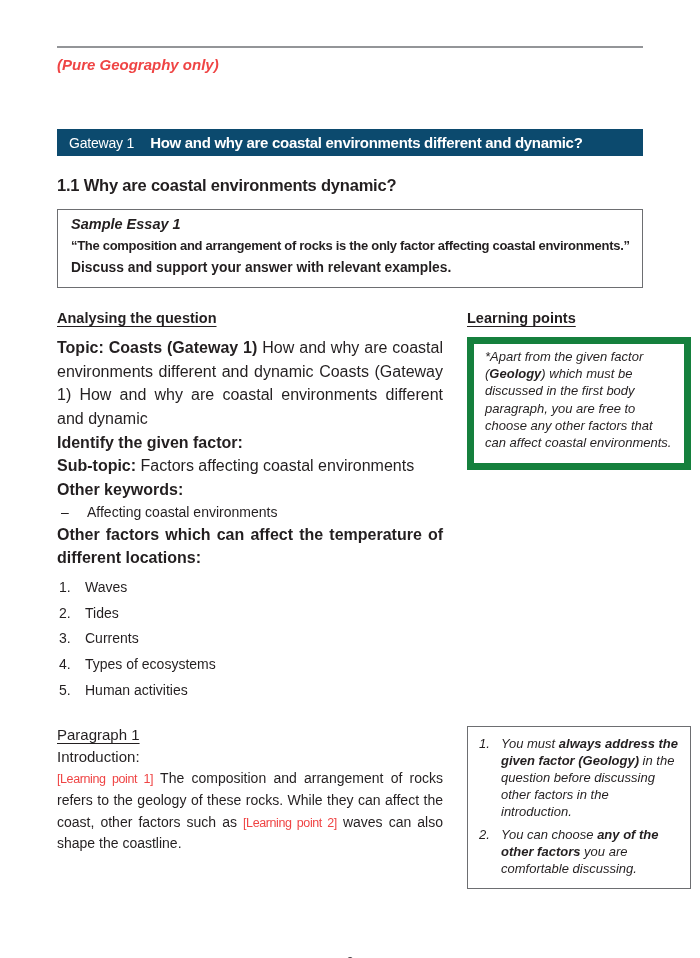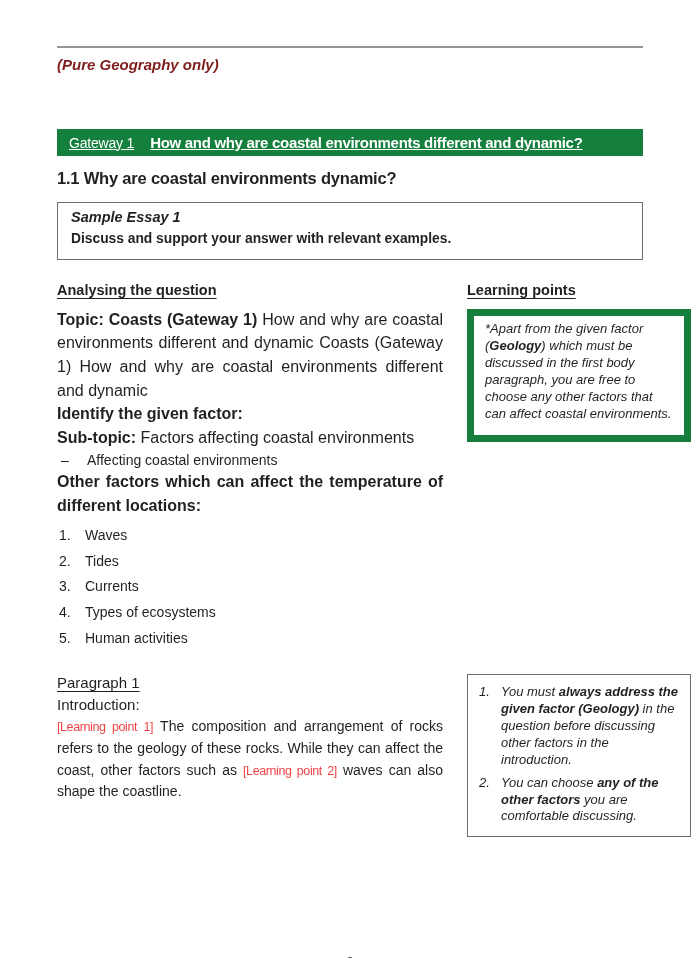--- a/index.html
+++ b/index.html
@@ -18,32 +18,32 @@
   .header-row { display: flex; align-items: flex-start; padding-top: 28px; }
   .chapter-label {
     font-weight: bold; font-size: 17px; color: #414042;
     letter-spacing: -0.3px; margin-top: 10px; white-space: nowrap;
   }
   .page-title {
     font-weight: bold; font-size: 40px; color: #58595b;
     letter-spacing: -1.2px; margin-left: 40px; line-height: 1.15; white-space: nowrap;
   }
   .divider { border-top: 2px solid #939598; margin-top: 46px; }
-  .subtitle { font-weight: bold; font-style: italic; font-size: 15px; margin-top: 8px; color: #7f1d1d; }
+  .subtitle { font-weight: bold; font-style: italic; font-size: 15px; margin-top: 8px; color: #ef4444; }
 
   
   .gateway-banner {
-    margin-top: 56px; background: #15803d; color: #ffffff;
-    height: 27px; display: flex; align-items: center; padding: 0 12px; text-decoration: underline;
+    margin-top: 56px; background: #0c4a6e; color: #ffffff;
+    height: 27px; display: flex; align-items: center; padding: 0 12px;
   }
   .gateway-label { font-size: 14px; font-weight: normal; letter-spacing: -0.2px; white-space: nowrap; }
   .gateway-question { font-size: 15px; font-weight: bold; letter-spacing: -0.3px; margin-left: 16px; white-space: nowrap; }
 
   
-  .section-heading { margin-top: 13px; font-size: 16.5px; font-weight: bold; letter-spacing: -0.2px; }
+  .section-heading { margin-top: 20px; font-size: 16.5px; font-weight: bold; letter-spacing: -0.2px; }
 
   
   .sample-box { margin-top: 14px; border: 1px solid #6d6e71; padding: 4px 13px 10px 13px; }
   .sample-title { font-weight: bold; font-style: italic; font-size: 14.5px; line-height: 1.4; }
   .sample-quote { font-weight: bold; font-size: 13px; letter-spacing: -0.3px; line-height: 1.5; margin-top: 2px; white-space: nowrap; }
   .sample-instruction { font-weight: bold; font-size: 13.8px; line-height: 1.4; margin-top: 2px; }
 
   
   .columns { display: flex; margin-top: 22px; align-items: flex-start; }
   .col-left { width: 386px; flex: none; }
@@ -96,37 +96,39 @@
 
     <div class="gateway-banner">
       <span class="gateway-label">Gateway 1</span>
       <span class="gateway-question">How and why are coastal environments different and dynamic?</span>
     </div>
 
     <div class="section-heading">1.1 Why are coastal environments dynamic?</div>
 
     <div class="sample-box">
       <div class="sample-title">Sample Essay 1</div>
+      <div class="sample-quote">“The composition and arrangement of rocks is the only factor affecting coastal environments.”</div>
       <div class="sample-instruction">Discuss and support your answer with relevant examples.</div>
     </div>
 
     <div class="columns">
       <div class="col-left">
         <div class="col-heading">Analysing the question</div>
 
         <div class="body-text analysis-block">
           <span class="bold">Topic: Coasts (Gateway 1)</span><span> How and why are coastal environments different and dynamic Coasts (Gateway 1) How and why are coastal environments different and dynamic</span>
         </div>
 
         <div class="body-text bold">Identify the given factor:</div>
 
         <div class="body-text">
           <span class="bold">Sub-topic:</span><span> Factors affecting coastal environments</span>
         </div>
 
+        <div class="body-text bold">Other keywords:</div>
         <div class="dash-item">
           <span>Affecting coastal environments</span>
         </div>
 
         <div class="body-text bold">Other factors which can affect the temperature of different locations:</div>
 
         <ol class="factors">
           <li>
               <span>Waves</span>
             </li>

